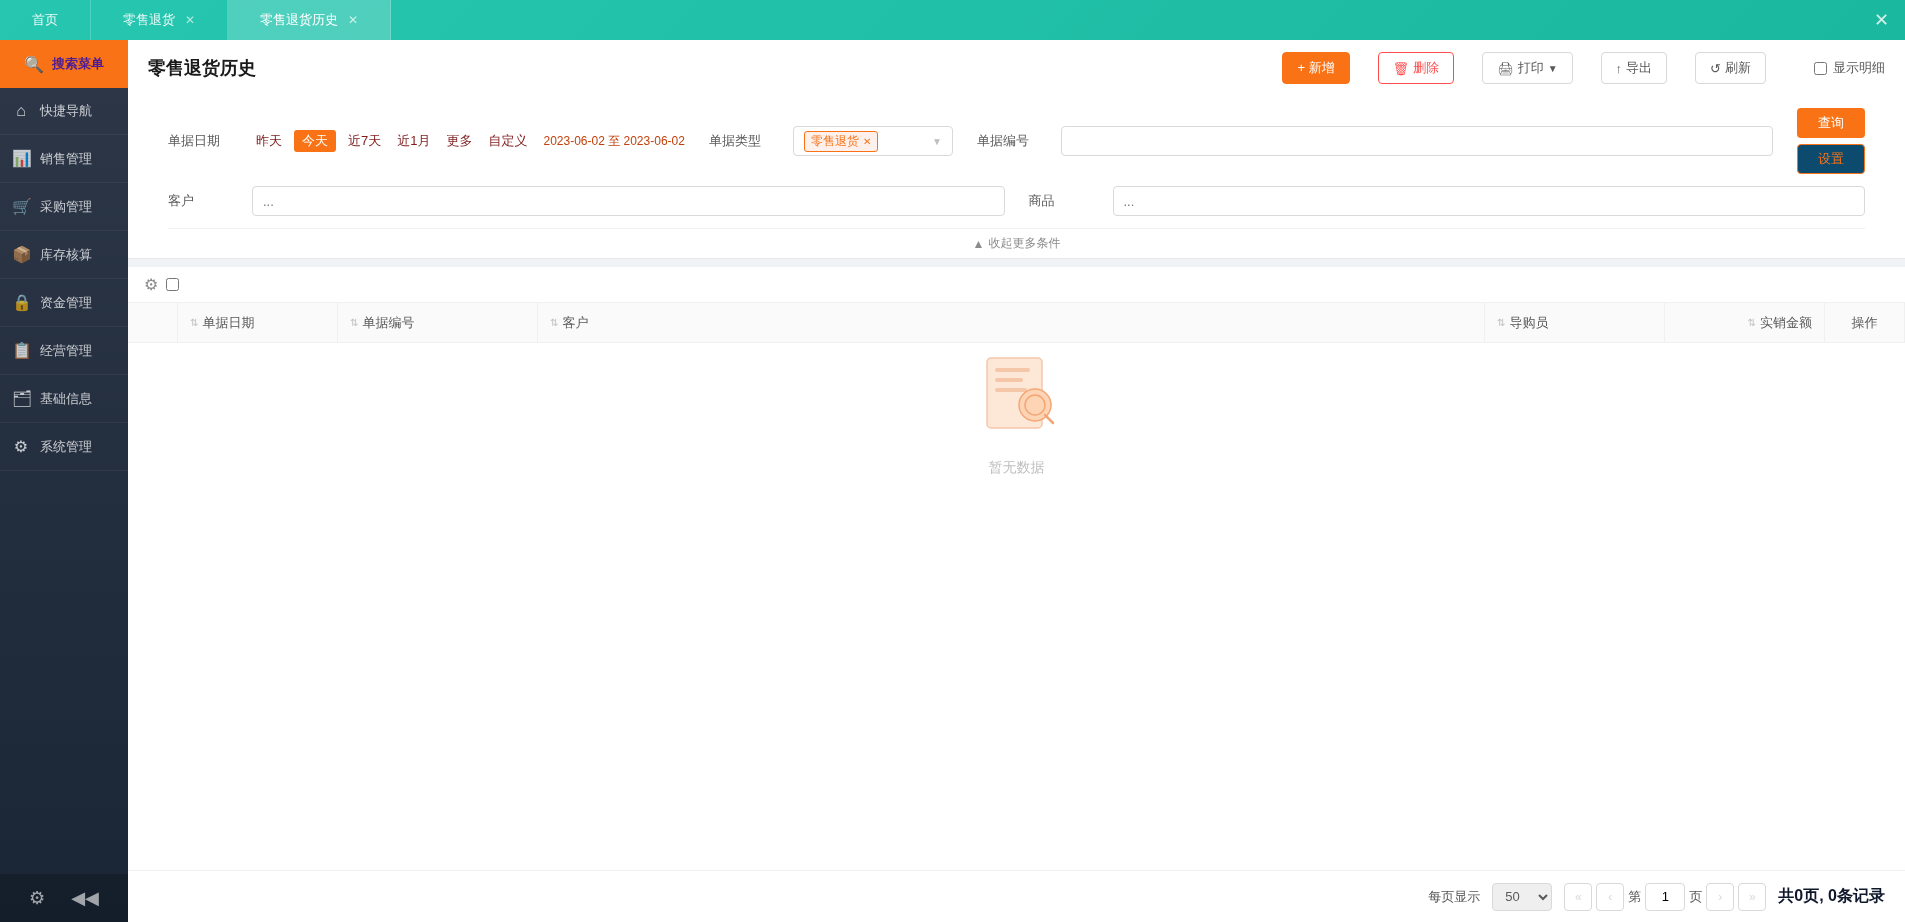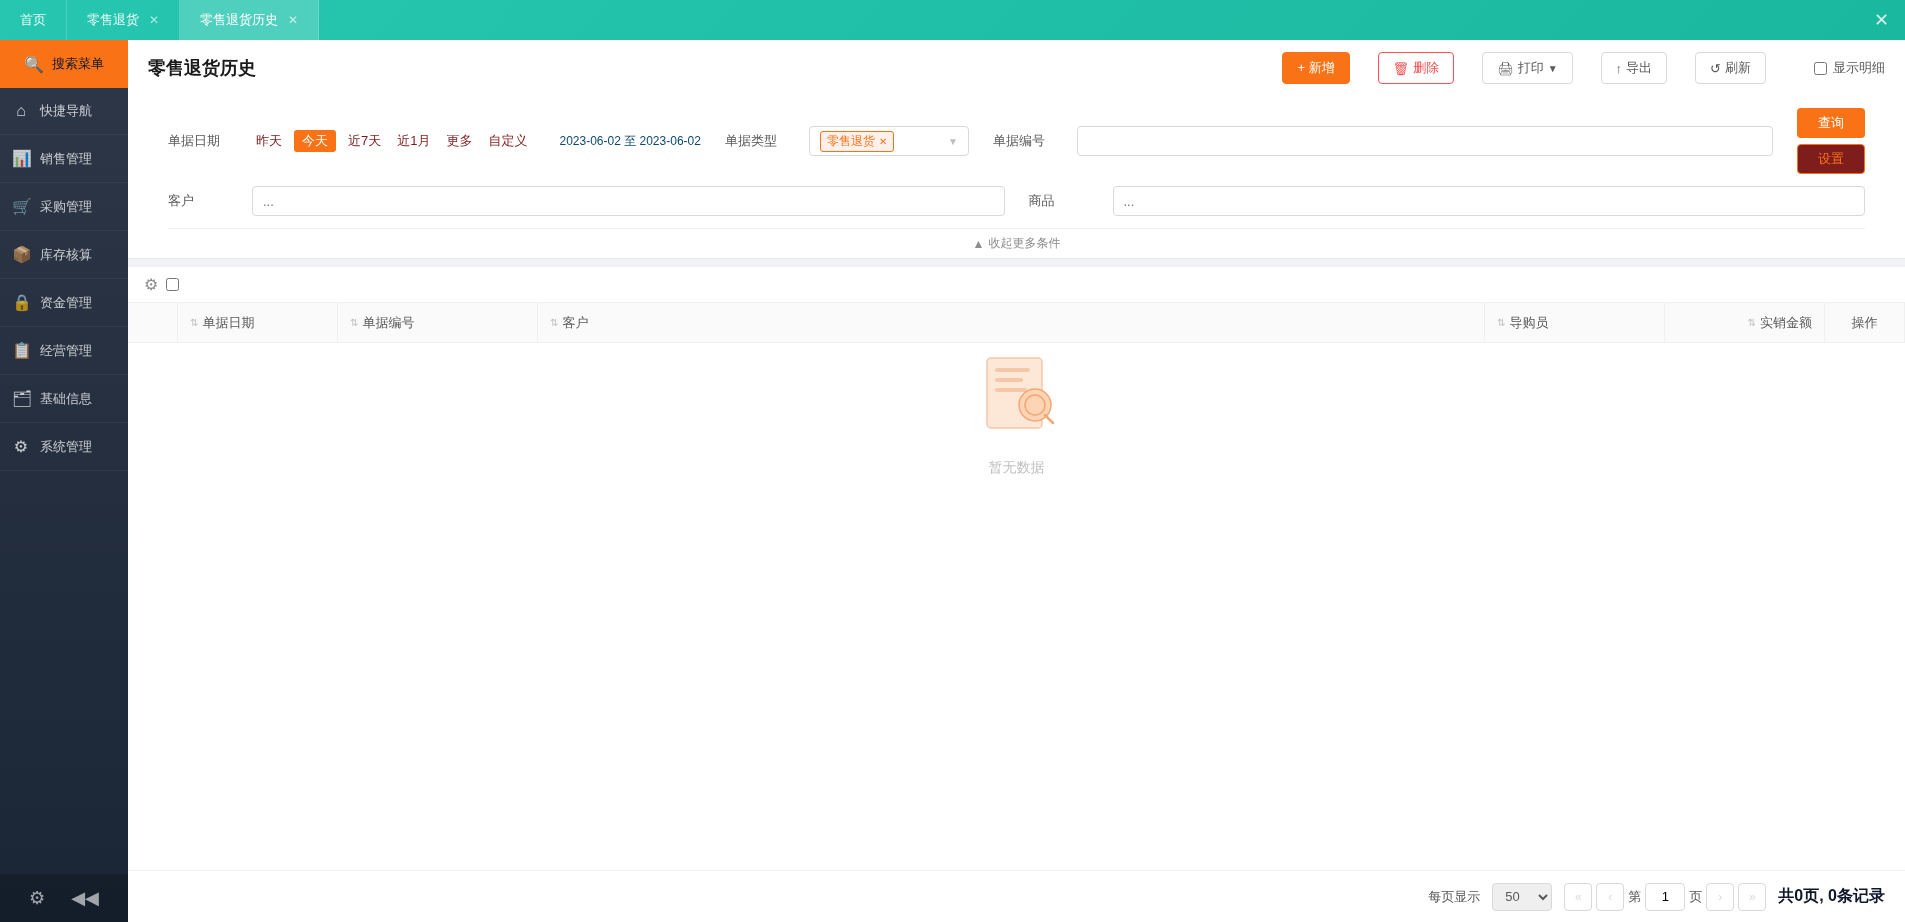--- a/index.html
+++ b/index.html
@@ -14,21 +14,21 @@
       flex-shrink: 0;
     }
     .top-bar-tabs {
       display: flex;
       align-items: stretch;
       flex: 1;
     }
     .tab-item {
       display: flex;
       align-items: center;
-      padding: 0 20px;
+      padding: 0 32px;
       font-size: 13px;
       color: rgba(255,255,255,0.9);
       cursor: pointer;
       gap: 6px;
       border-right: 1px solid rgba(255,255,255,0.2);
     }
     .tab-item.active {
       background: rgba(255,255,255,0.2);
       color: #fff;
       font-weight: 500;
@@ -73,23 +73,23 @@
       align-items: center;
       justify-content: center;
       gap: 8px;
       cursor: pointer;
     }
     .sidebar-search-icon {
       color: #fff;
       font-size: 16px;
     }
     .sidebar-search-text {
-      color: #0f172a;
-      font-size: 13px;
-      font-weight: 400;
+      color: #4c1d95;
+      font-size: 13px;
+      font-weight: 700;
     }
     .sidebar-nav {
       flex: 1;
       overflow-y: auto;
     }
     .sidebar-item {
       display: flex;
       align-items: center;
       padding: 14px 12px;
       gap: 10px;
@@ -207,22 +207,22 @@
       padding: 2px 4px;
     }
     .date-option.active {
       background: #f97316;
       color: #fff;
       border-radius: 3px;
       padding: 2px 8px;
     }
     .date-range {
       font-size: 12px;
-      color: #0c4a6e;
-      margin-left: 20px;
+      color: #c2410c;
+      margin-left: 4px;
     }
     .filter-input {
       flex: 1;
       height: 30px;
       border: 1px solid #d9d9d9;
       border-radius: 4px;
       padding: 0 10px;
       font-size: 13px;
       color: #595959;
       background: #fff;
@@ -288,21 +288,21 @@
       background: #f97316;
       color: #fff;
       border: none;
       border-radius: 4px;
       padding: 6px 20px;
       font-size: 13px;
       cursor: pointer;
       font-weight: 500;
     }
     .settings-btn {
-      background: #7f1d1d;
+      background: #0c4a6e;
       color: #f97316;
       border: 1px solid #f97316;
       border-radius: 4px;
       padding: 5px 20px;
       font-size: 13px;
       cursor: pointer;
     }
 
     
     .table-container {

